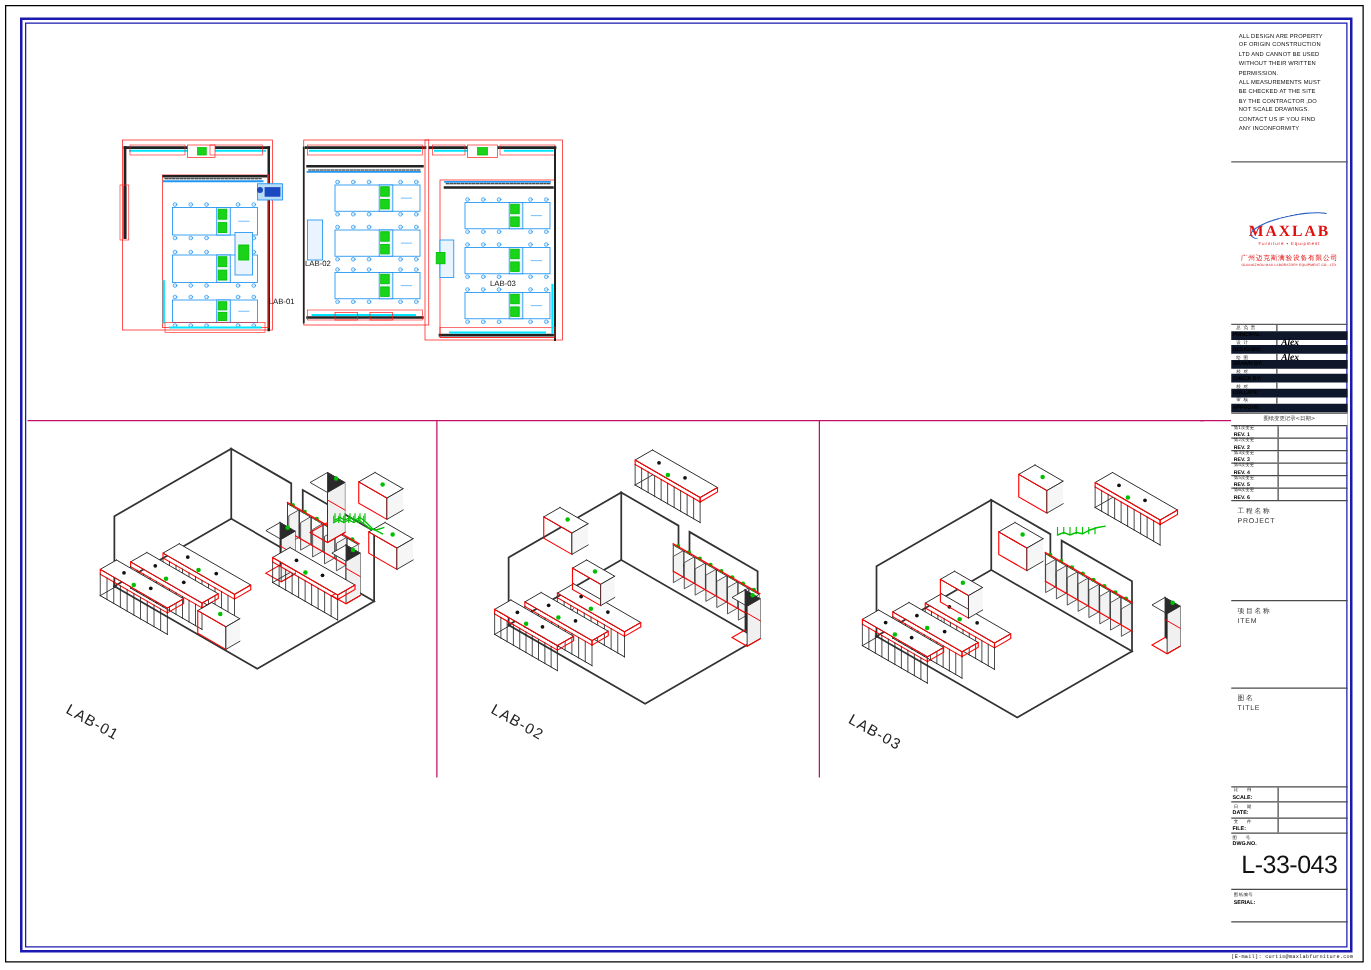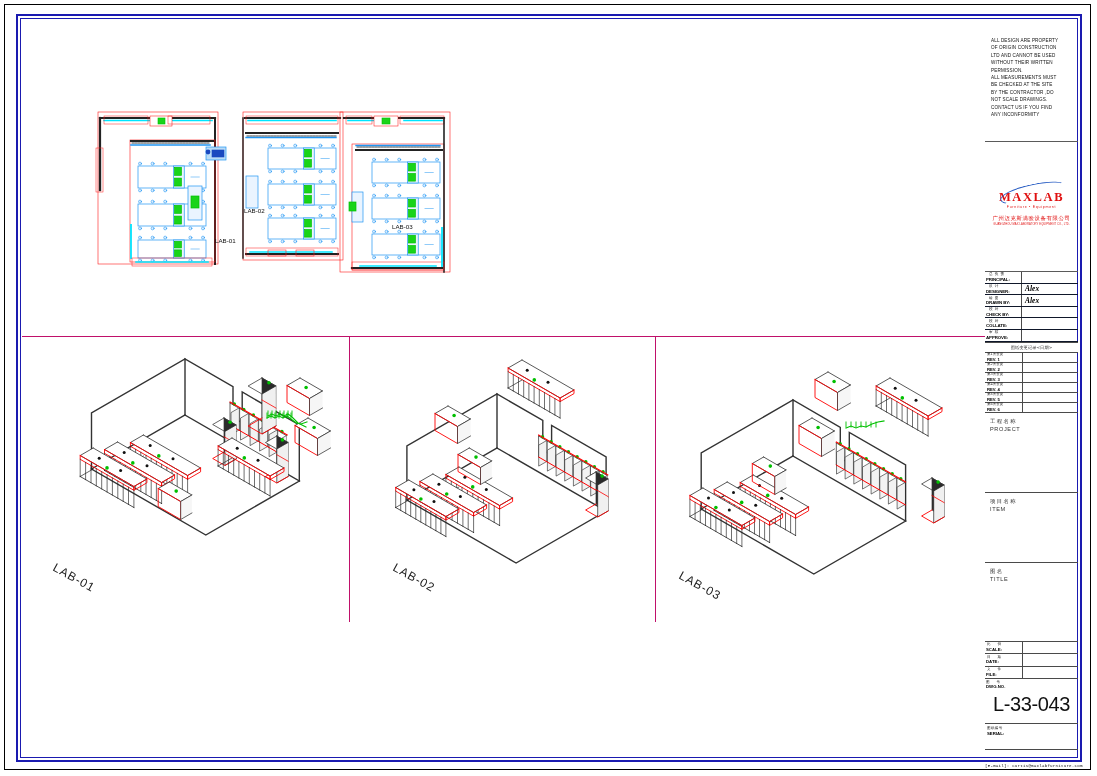--- a/index.html
+++ b/index.html
@@ -19,21 +19,21 @@
   .divider{position:absolute;background:transparent;}
   .div-h{left:22px;top:336px;width:963px;height:0;
          border-top:1.2px solid #c0106a;}
   .div-v1{left:349px;top:336px;width:0;height:286px;
          border-left:1.2px solid #c0106a;}
   .div-v2{left:655px;top:336px;width:0;height:286px;
          border-left:1.2px solid #c0106a;}
   .div-dot{position:absolute;width:3px;height:1.2px;background:#c0106a;}
 
   
-  #titleblock{position:absolute;left:985px;top:31px;width:93px;height:738px;
+  #titleblock{position:absolute;left:985px;top:19px;width:93px;height:738px;
               box-sizing:border-box;}
   .tb-note{position:absolute;left:0;top:0;width:93px;height:110px;
            padding:6px 4px 0 6px;box-sizing:border-box;}
   .tb-note div{font-size:4.6px;line-height:7.4px;color:#111;letter-spacing:.15px;
                white-space:nowrap;}
   .tb-sep{position:absolute;left:0;width:93px;height:0;border-top:1px solid #5a5a5a;}
 
   .tb-logo{position:absolute;left:0;top:112px;width:93px;height:128px;}
   .logo-wrap{position:absolute;left:50%;top:48px;transform:translateX(-50%);
              text-align:center;width:93px;}
@@ -42,21 +42,21 @@
   .logo-sub{font-size:3.6px;letter-spacing:.7px;color:#e01010;margin-top:1px;}
   .logo-arc{position:absolute;left:14px;top:-7px;width:66px;height:16px;
             border:1.4px solid #2b5fc4;border-radius:50%;
             border-right-color:transparent;border-bottom-color:transparent;
             transform:rotate(-12deg);}
   .logo-cn{font-size:5.4px;color:#e01010;letter-spacing:.6px;margin-top:6px;
            font-family:"DejaVu Sans",sans-serif;}
   .logo-en{font-size:2.7px;color:#e01010;letter-spacing:.1px;margin-top:1px;}
 
   .tb-rows{position:absolute;left:0;top:241px;width:93px;}
-  .tb-row{display:flex;height:11.6px;border-bottom:1px solid #0f172a;box-sizing:border-box;}
+  .tb-row{display:flex;height:11.6px;border-bottom:7px solid #0f172a;box-sizing:border-box;}
   .tb-row .lbl{width:37px;box-sizing:border-box;padding-left:2px;
                border-right:1px solid #4a4a4a;position:relative;}
   .tb-row .lbl .cn{position:absolute;left:4px;top:0.4px;font-size:3.6px;color:#222;
                    font-family:"DejaVu Sans",sans-serif;letter-spacing:2.2px;}
   .tb-row .lbl .en{position:absolute;left:1px;top:5px;font-size:4.4px;color:#000;
                    font-weight:bold;letter-spacing:-.1px;}
   .tb-row .val{flex:1;padding-left:3px;display:flex;align-items:center;}
   .sig{font-family:"Liberation Serif",serif;font-style:italic;font-weight:bold;
        font-size:7.5px;color:#000;}
 

